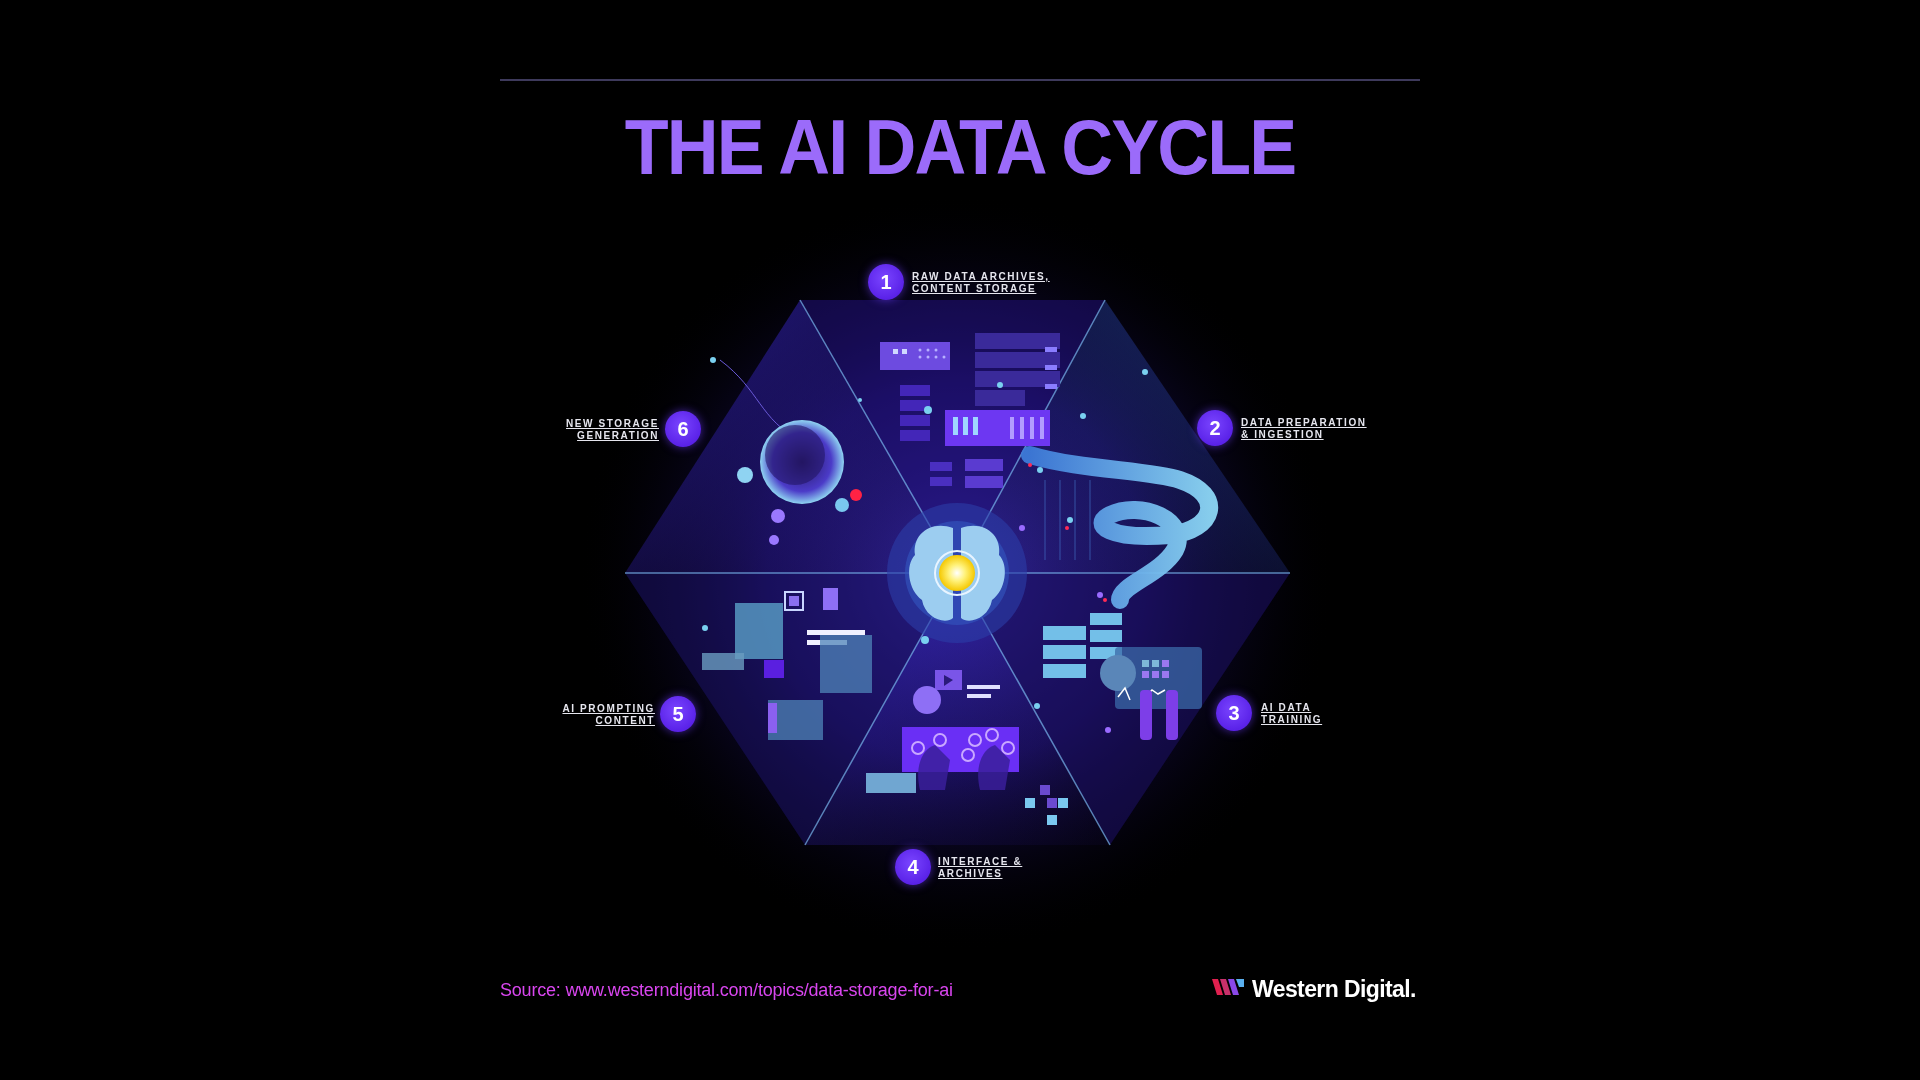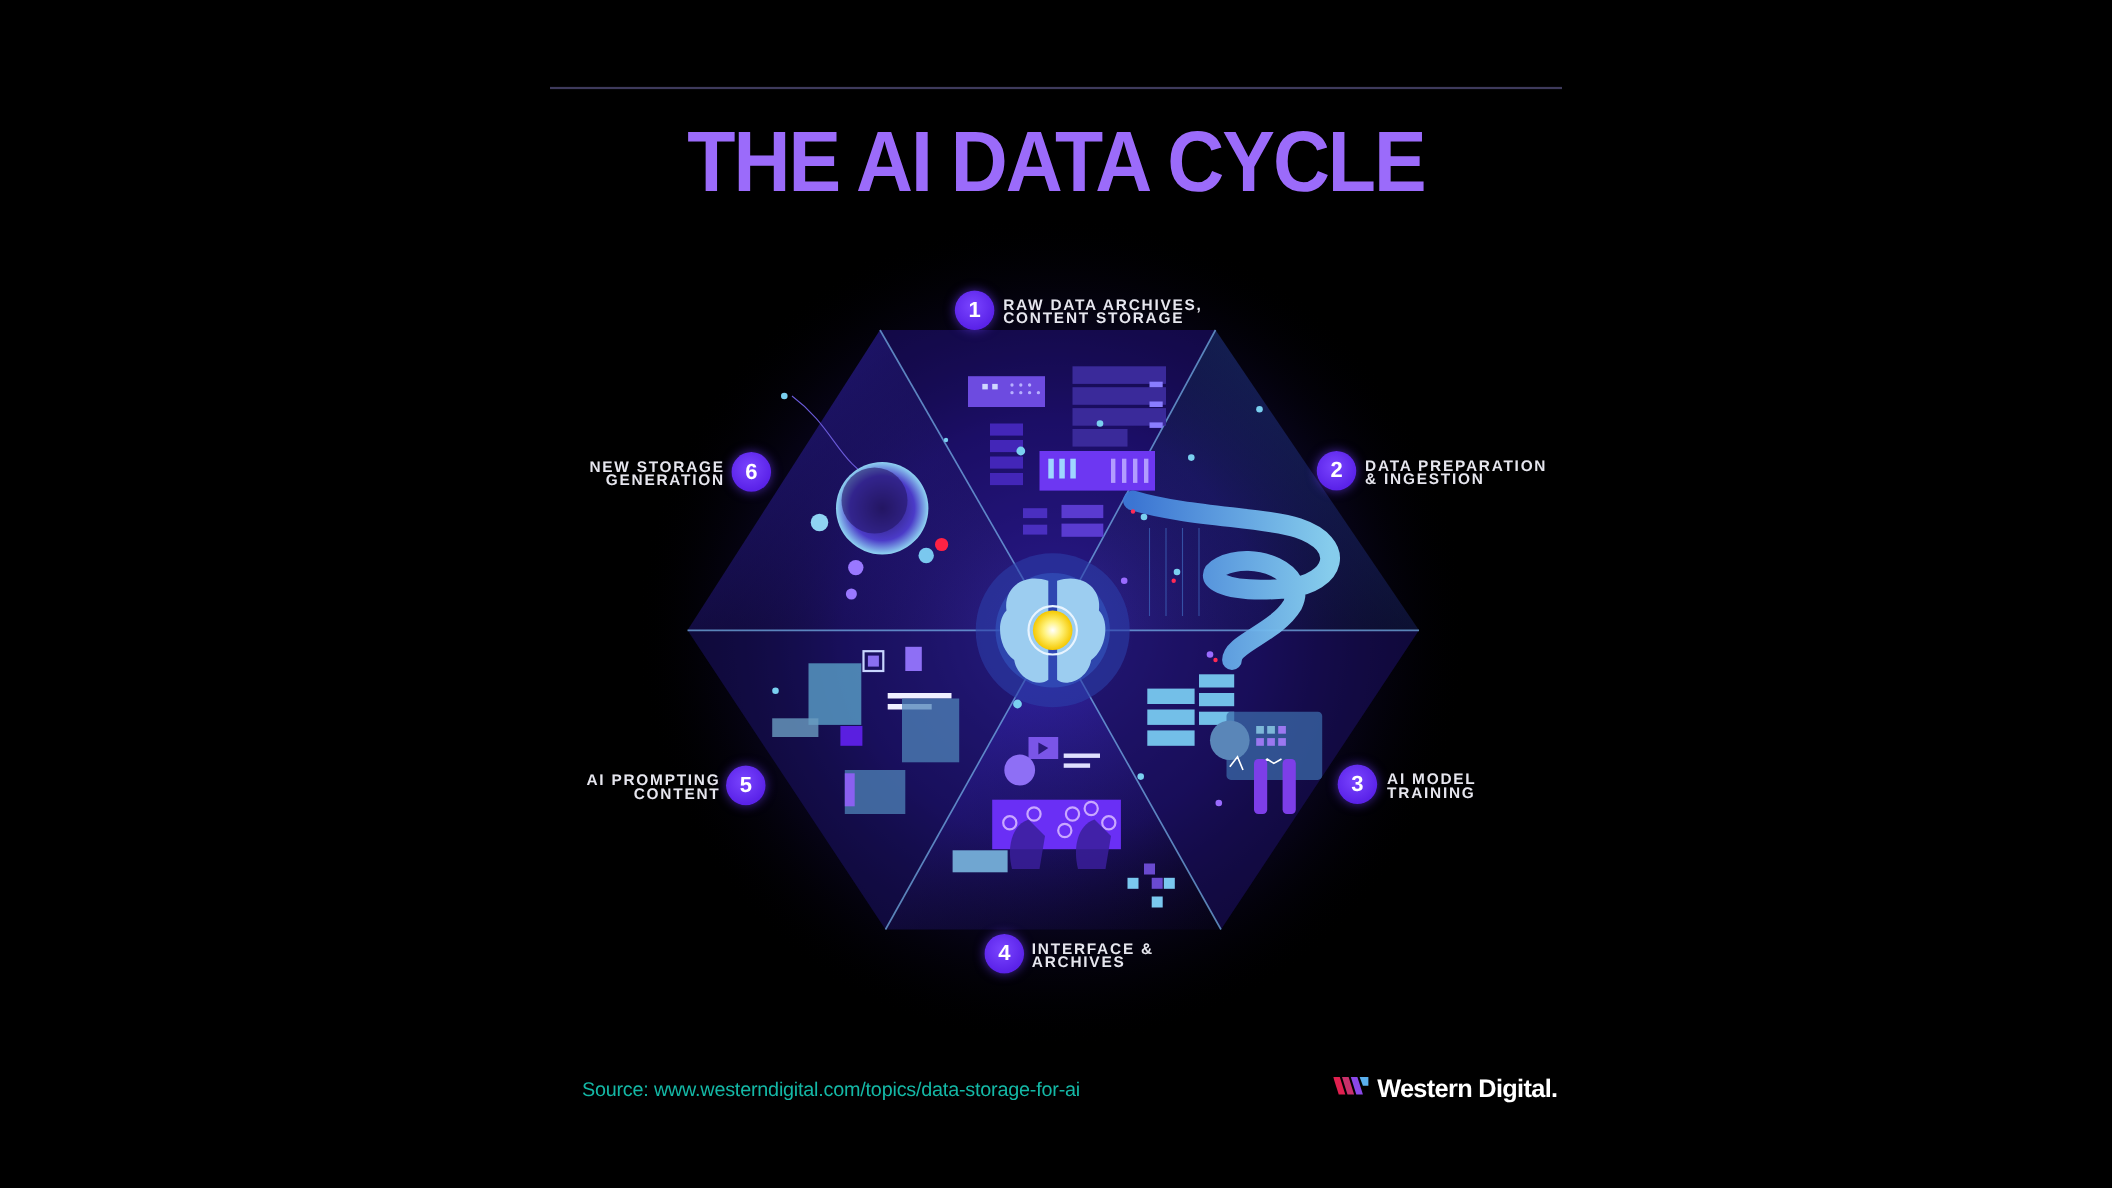--- a/index.html
+++ b/index.html
@@ -1,22 +1,22 @@
 <!DOCTYPE html>
 <html><head>
 <meta charset="utf-8">
 <style>
   html, body { margin:0; padding:0; background:#000; }
   body { width:1920px; height:1080px; position:relative; overflow:hidden; font-family:"Liberation Sans", sans-serif; color:#fff; }
   .rule { position:absolute; left:500px; top:79px; width:920px; height:2px; background:#3e3a5c; }
   .title { position:absolute; left:0; width:1920px; top:102px; text-align:center; font-family:"Liberation Sans", sans-serif; font-weight:bold; font-size:78px; letter-spacing:-2px; color:#9b6bfa; transform:scaleX(0.92); transform-origin:center; }
   .badge { position:absolute; width:36px; height:36px; border-radius:50%; background:radial-gradient(circle at 45% 40%, #7a45ff, #5a22e8 70%); color:#fff; font-weight:bold; font-size:20px; display:flex; align-items:center; justify-content:center; box-shadow:0 0 10px rgba(110,60,255,.6); }
-  .label { position:absolute; font-size:14px; font-weight:bold; letter-spacing:1.6px; line-height:12px; color:#e6e6ee; white-space:pre; }
+  .label { position:absolute; font-size:10px; font-weight:bold; letter-spacing:1.6px; line-height:12px; color:#e6e6ee; white-space:pre;text-decoration:underline; }
   .label.right-align { text-align:right; }
-  .source { position:absolute; left:500px; top:980px; font-size:18px; color:#14b8a6; letter-spacing:-0.2px;margin-left:29px; }
+  .source { position:absolute; left:500px; top:980px; font-size:18px; color:#d946ef; letter-spacing:-0.2px; }
   .logo { position:absolute; left:1212px; top:976px; display:flex; align-items:flex-start; gap:6px; }
   .logo-text { font-size:23px; font-weight:bold; color:#fff; letter-spacing:-0.6px; }
 </style>
 </head>
 <body>
 
 <div class="rule"></div>
 <div class="title">THE AI DATA CYCLE</div>
 
 <svg style="position:absolute;left:0;top:0" width="1920" height="1080" viewBox="0 0 1920 1080">
@@ -221,21 +221,21 @@
   <div class="label" style="left:912px;top:271px"><span>RAW DATA ARCHIVES,</span><br><span>CONTENT STORAGE</span></div>
 </div>
 
 <div>
   <div class="badge" style="left:1197px;top:410px">2</div>
   <div class="label" style="left:1241px;top:417px"><span>DATA PREPARATION</span><br><span>&amp; INGESTION</span></div>
 </div>
 
 <div>
   <div class="badge" style="left:1216px;top:695px">3</div>
-  <div class="label" style="left:1261px;top:702px"><span>AI MODEL</span><br><span>TRAINING</span></div>
+  <div class="label" style="left:1261px;top:702px"><span>AI DATA</span><br><span>TRAINING</span></div>
 </div>
 
 <div>
   <div class="badge" style="left:895px;top:849px">4</div>
   <div class="label" style="left:938px;top:856px"><span>INTERFACE &amp;</span><br><span>ARCHIVES</span></div>
 </div>
 
 <div>
   <div class="label right-align" style="right:1265px;top:703px"><span>AI PROMPTING</span><br><span>CONTENT</span></div>
   <div class="badge" style="left:660px;top:696px">5</div>

